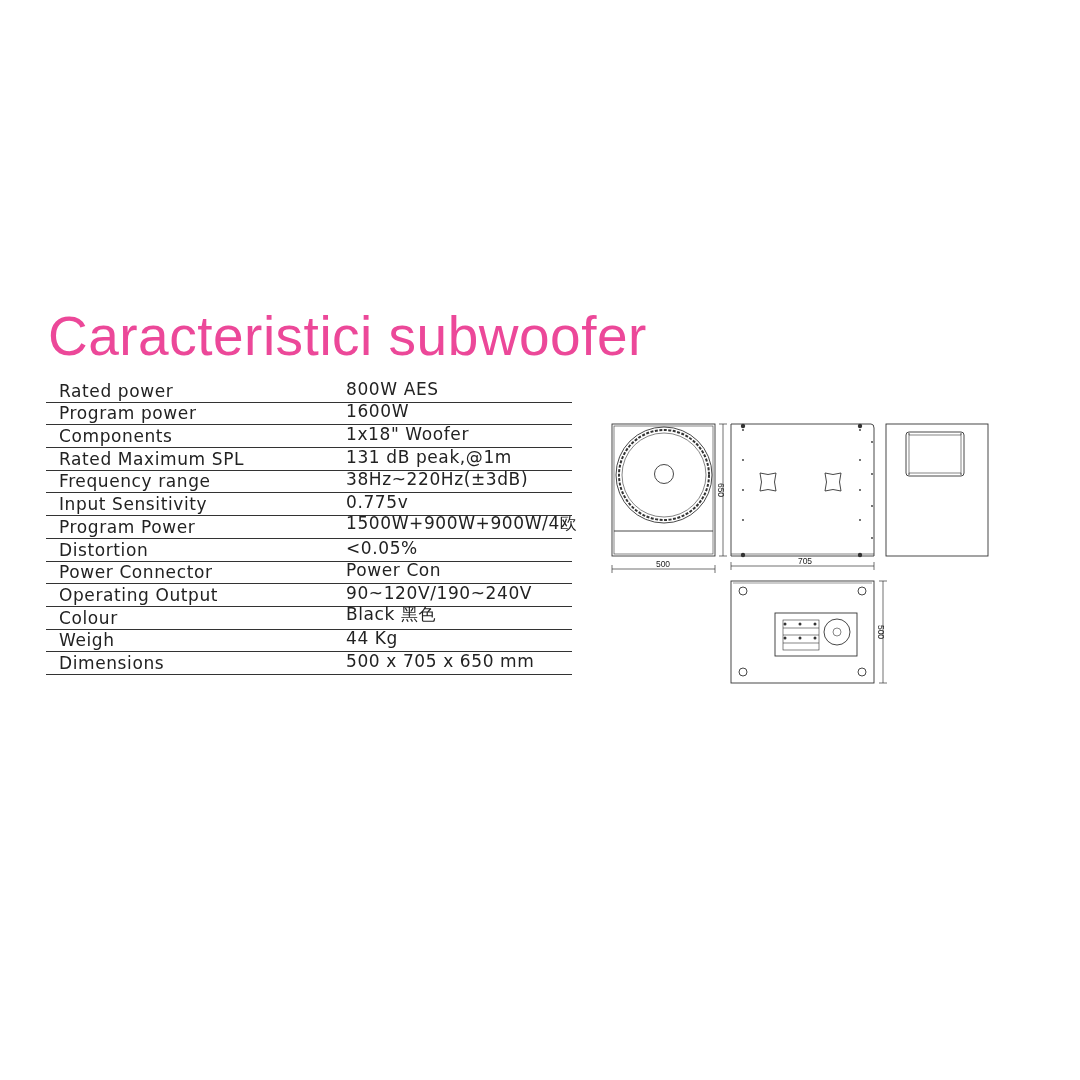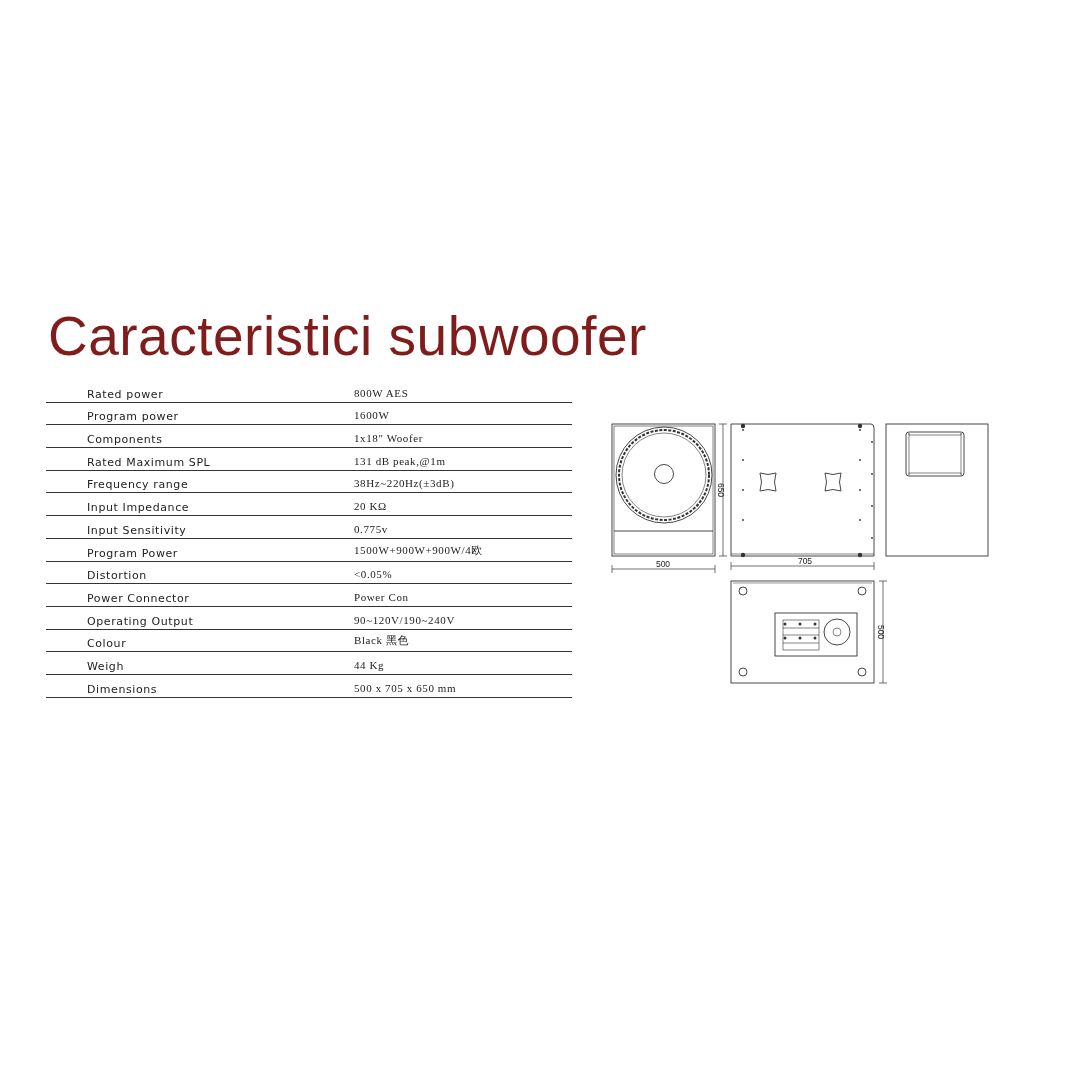--- a/index.html
+++ b/index.html
@@ -4,39 +4,38 @@
 <style>
   html, body { margin: 0; padding: 0; }
   body {
     width: 1080px; height: 1080px; background: #ffffff;
     position: relative; overflow: hidden;
     font-family: "DejaVu Sans", sans-serif; color: #1a1a1a;
   }
   .title {
     position: absolute; left: 48px; top: 298px;
     font-family: "Liberation Sans", sans-serif;
-    font-size: 55px; line-height: 76px; color: #7f1d1d; letter-spacing: 0.5px;
+    font-size: 55px; line-height: 76px; color: #ec4899; letter-spacing: 0.5px;
     margin: 0; font-weight: normal;
   }
   .spec-table {
     position: absolute; left: 46px; top: 380px; width: 526px;
   }
   .spec-row {
     position: relative; height: 22.7px;
     border-bottom: 1.5px solid #333;
     box-sizing: border-box;
   }
   .spec-label, .spec-value {
     position: absolute; bottom: 1px;
-    font-size: 11px; letter-spacing: 0.6px; color: #222;
+    font-size: 17px; letter-spacing: 0.6px; color: #222;
     white-space: nowrap;
-    margin-left: 28px;
   }
   .spec-label { left: 13px; }
-  .spec-value { left: 280px; bottom: 3px; font-family: Liberation Serif, serif; }
+  .spec-value { left: 300px; bottom: 3px; }
   .drawings { position: absolute; left: 0; top: 0; width: 1080px; height: 1080px; pointer-events: none; }
   .dim-text {
     font-family: "Liberation Sans", sans-serif; font-size: 8.5px; fill: #222;
   }
 </style>
 </head>
 <body>
 
 <h1 class="title">Caracteristici subwoofer</h1>
 
@@ -53,24 +52,20 @@
       <span class="spec-label">Components</span>
       <span class="spec-value">1x18" Woofer</span>
     </div>
   <div class="spec-row">
       <span class="spec-label">Rated Maximum SPL</span>
       <span class="spec-value">131 dB peak,@1m</span>
     </div>
   <div class="spec-row">
       <span class="spec-label">Frequency range</span>
       <span class="spec-value">38Hz~220Hz(±3dB)</span>
-    </div>
-  <div class="spec-row">
-      <span class="spec-label">Input Impedance</span>
-      <span class="spec-value">20 KΩ</span>
     </div>
   <div class="spec-row">
       <span class="spec-label">Input Sensitivity</span>
       <span class="spec-value">0.775v</span>
     </div>
   <div class="spec-row">
       <span class="spec-label">Program Power</span>
       <span class="spec-value">1500W+900W+900W/4欧</span>
     </div>
   <div class="spec-row">

